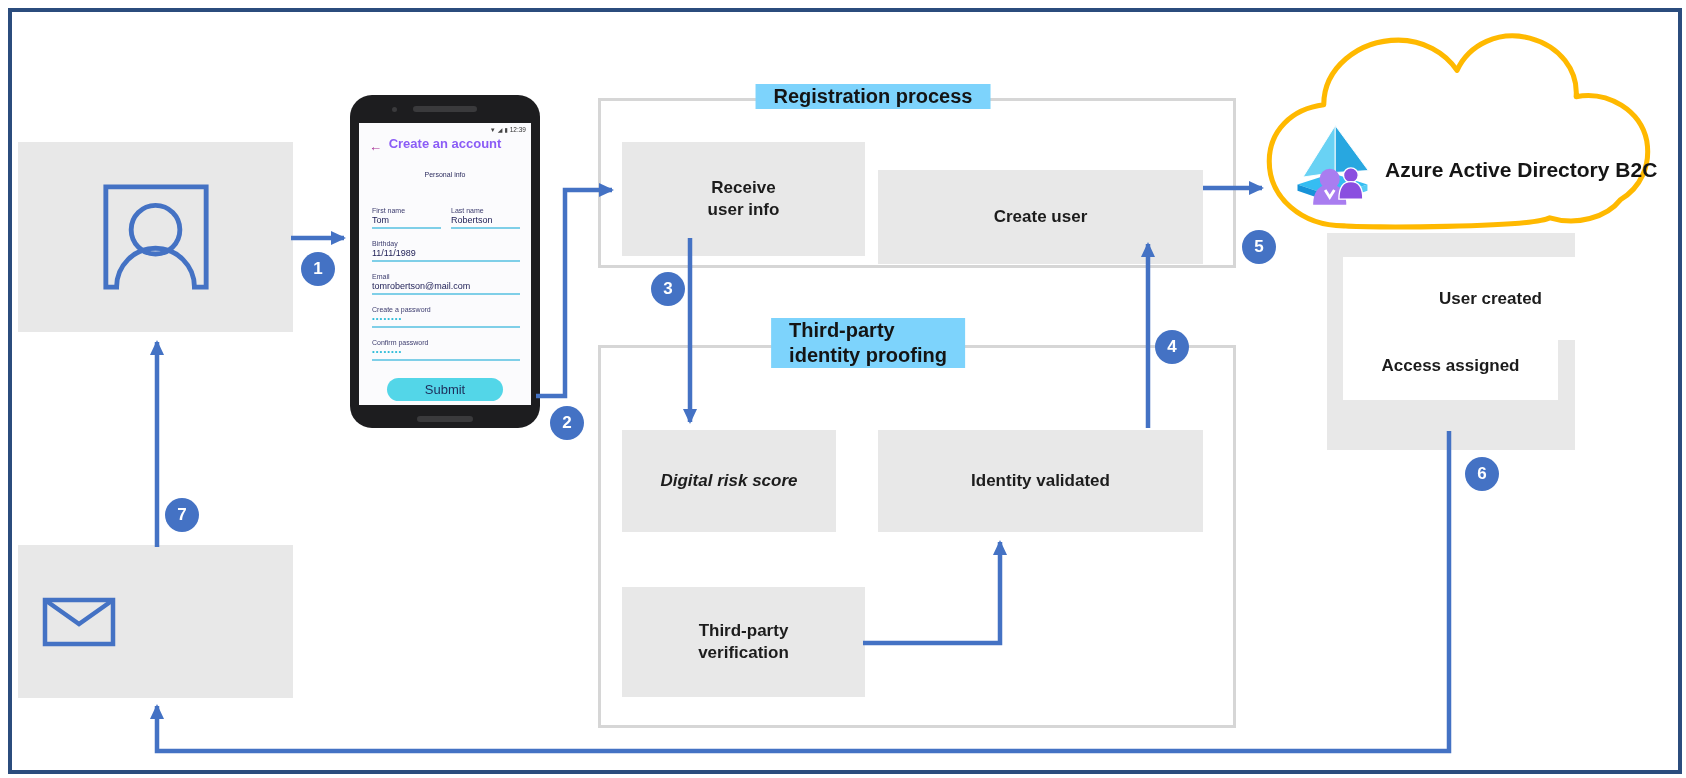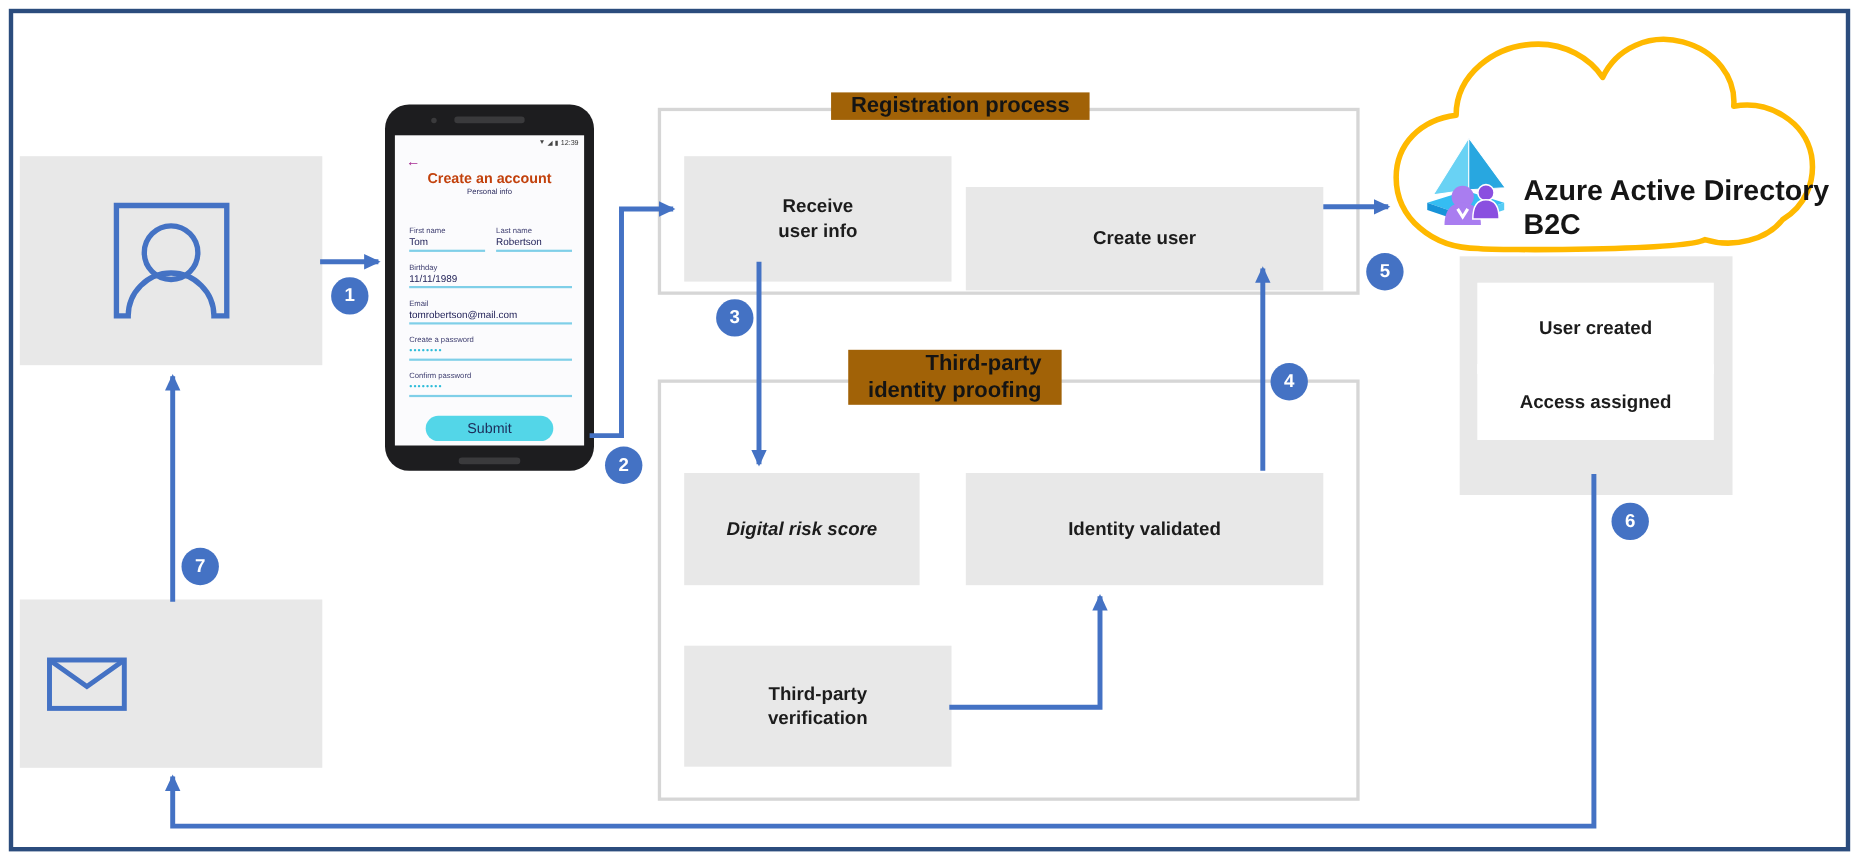--- a/index.html
+++ b/index.html
@@ -5,49 +5,49 @@
   html,body{margin:0;padding:0;background:#fff;}
   #canvas{position:relative;width:1686px;height:778px;background:#fff;
           font-family:"Liberation Sans",sans-serif;color:#1f1f1f;overflow:hidden;}
   .frame{position:absolute;left:8px;top:8px;width:1666px;height:758px;border:4px solid #2B4C7D;}
   .gbox{position:absolute;background:#E8E8E8;display:flex;align-items:center;justify-content:center;
         text-align:center;font-weight:700;font-size:17px;color:#1c1c1c;}
   .wbox{position:absolute;background:#fff;display:flex;align-items:center;justify-content:center;
         text-align:center;font-weight:700;font-size:17px;color:#1c1c1c;}
   .ml{white-space:pre-line;line-height:22px;}
   .outline{position:absolute;border:3px solid #D6D6D6;}
-  .ctitle{position:absolute;transform:translateX(-50%);background:#a16207;padding:0 18px;
-          font-size:20px;font-weight:700;color:#141414;text-align:right;line-height:25px;}
+  .ctitle{position:absolute;transform:translateX(-50%);background:#7dd3fc;padding:0 18px;
+          font-size:20px;font-weight:700;color:#141414;text-align:left;line-height:25px;}
   .badge{position:absolute;width:34px;height:34px;border-radius:50%;background:#4472C4;color:#fff;
          font-size:17px;font-weight:700;display:flex;align-items:center;justify-content:center;z-index:40;}
   svg.lines{position:absolute;left:0;top:0;z-index:30;pointer-events:none;}
   .italic{font-style:italic;}
   
   .phone{position:absolute;left:350px;top:95px;width:190px;height:333px;background:#1d1d1f;border-radius:22px;z-index:20;}
   .phone-speaker{position:absolute;left:63px;top:11px;width:64px;height:6px;border-radius:3px;background:#3a3a3c;}
   .phone-camera{position:absolute;left:42px;top:12px;width:5px;height:5px;border-radius:50%;background:#3a3a3c;}
   .phone-home{position:absolute;left:67px;bottom:6px;width:56px;height:6px;border-radius:3px;background:#3a3a3c;}
   .phone-screen{position:absolute;left:9px;top:28px;width:172px;height:282px;background:#fbfbfd;overflow:hidden;}
   .statusbar{position:absolute;top:3px;right:5px;display:flex;gap:2px;align-items:center;
              font-size:6px;color:#444;}
   .statusbar .time{font-size:6.5px;color:#333;}
   .back{position:absolute;left:10px;top:16px;font-size:13px;font-weight:700;color:#A62C93;cursor:pointer;}
-  .app-title{position:absolute;top:31px;left:0;width:100%;text-align:center;font-size:13px;font-weight:700;color:#c2410c;}
+  .app-title{position:absolute;top:13px;left:0;width:100%;text-align:center;font-size:13px;font-weight:700;color:#8b5cf6;}
   .app-sub{position:absolute;top:48px;left:0;width:100%;text-align:center;font-size:7px;color:#2B2B5E;}
   .fields{position:absolute;top:68px;left:13px;right:11px;}
   .frow{display:flex;gap:10px;}
   .frow .field{flex:1;margin-top:16px;}
   .field{margin-bottom:11px;}
   .flabel{font-size:7px;color:#3C3C6E;margin-bottom:1px;}
   .fvalue{font-size:9px;color:#232359;height:12px;border-bottom:2px solid #7FCFE8;}
   .fvalue.dots{color:#2EBCD9;font-size:8px;letter-spacing:1px;}
   .submit{position:absolute;left:28px;top:255px;width:116px;height:23px;border-radius:12px;background:#53D6E8;
           display:flex;align-items:center;justify-content:center;font-size:13px;font-weight:400;color:#1D2D5A;cursor:pointer;}
   
-  .cloud-label{position:absolute;left:1385px;top:158px;width:285px;font-size:26px;font-weight:700;color:#151515;z-index:22;}
+  .cloud-label{position:absolute;left:1385px;top:158px;width:285px;font-size:21px;font-weight:700;color:#151515;z-index:22;}
   .panel{position:absolute;left:1327px;top:233px;width:248px;height:217px;background:#E8E8E8;}
   
   .env{position:absolute;left:24px;top:52px;}
   .aa-text{position:absolute;left:105px;top:0;height:100%;display:flex;align-items:center;
            font-weight:700;font-size:17px;color:#1c1c1c;text-align:left;}
 </style>
 </head>
 <body>
 
 <div id="canvas">
@@ -134,21 +134,21 @@
     <polygon points="47,6 47,57 83,55" fill="#28A7E0" stroke="#fff" stroke-width="1"></polygon>
     <circle cx="41" cy="64" r="11" fill="#A97DF0"></circle>
     <path d="M23,92 C23,76 31,70 41,70 C51,70 59,76 59,92 Z" fill="#A97DF0"></path>
     <path d="M36,76 L41,84 L46,76" stroke="#fff" stroke-width="3" fill="none"></path>
     <circle cx="64" cy="60" r="8" fill="#8A4FE0" stroke="#fff" stroke-width="1.5"></circle>
     <path d="M51,86 C51,72 56,67 64,67 C72,67 77,72 77,86 Z" fill="#8A4FE0" stroke="#fff" stroke-width="1.5"></path>
   </svg>
   <div class="cloud-label">Azure Active Directory B2C</div>
 
   <div class="panel"></div>
-  <div class="wbox" style="left:1343px;top:257px;width:215px;height:83px;">User created</div>
+  <div class="wbox" style="left:1343px;top:257px;width:215px;height:83px;padding-left:40px;">User created</div>
   <div class="wbox" style="left:1343px;top:331px;width:215px;height:69px;">Access assigned</div>
 
   <div class="gbox" style="left:18px;top:545px;width:275px;height:153px;justify-content:flex-start;">
     <svg class="env" width="74" height="50" viewBox="0 0 74 50">
       <rect x="3" y="3" width="68" height="44" fill="none" stroke="#4472C4" stroke-width="4.5"></rect>
       <path d="M3,3 L37,27 L71,3" fill="none" stroke="#4472C4" stroke-width="4.5"></path>
     </svg>
   </div>
 
   <svg class="lines" width="1686" height="778" viewBox="0 0 1686 778">

